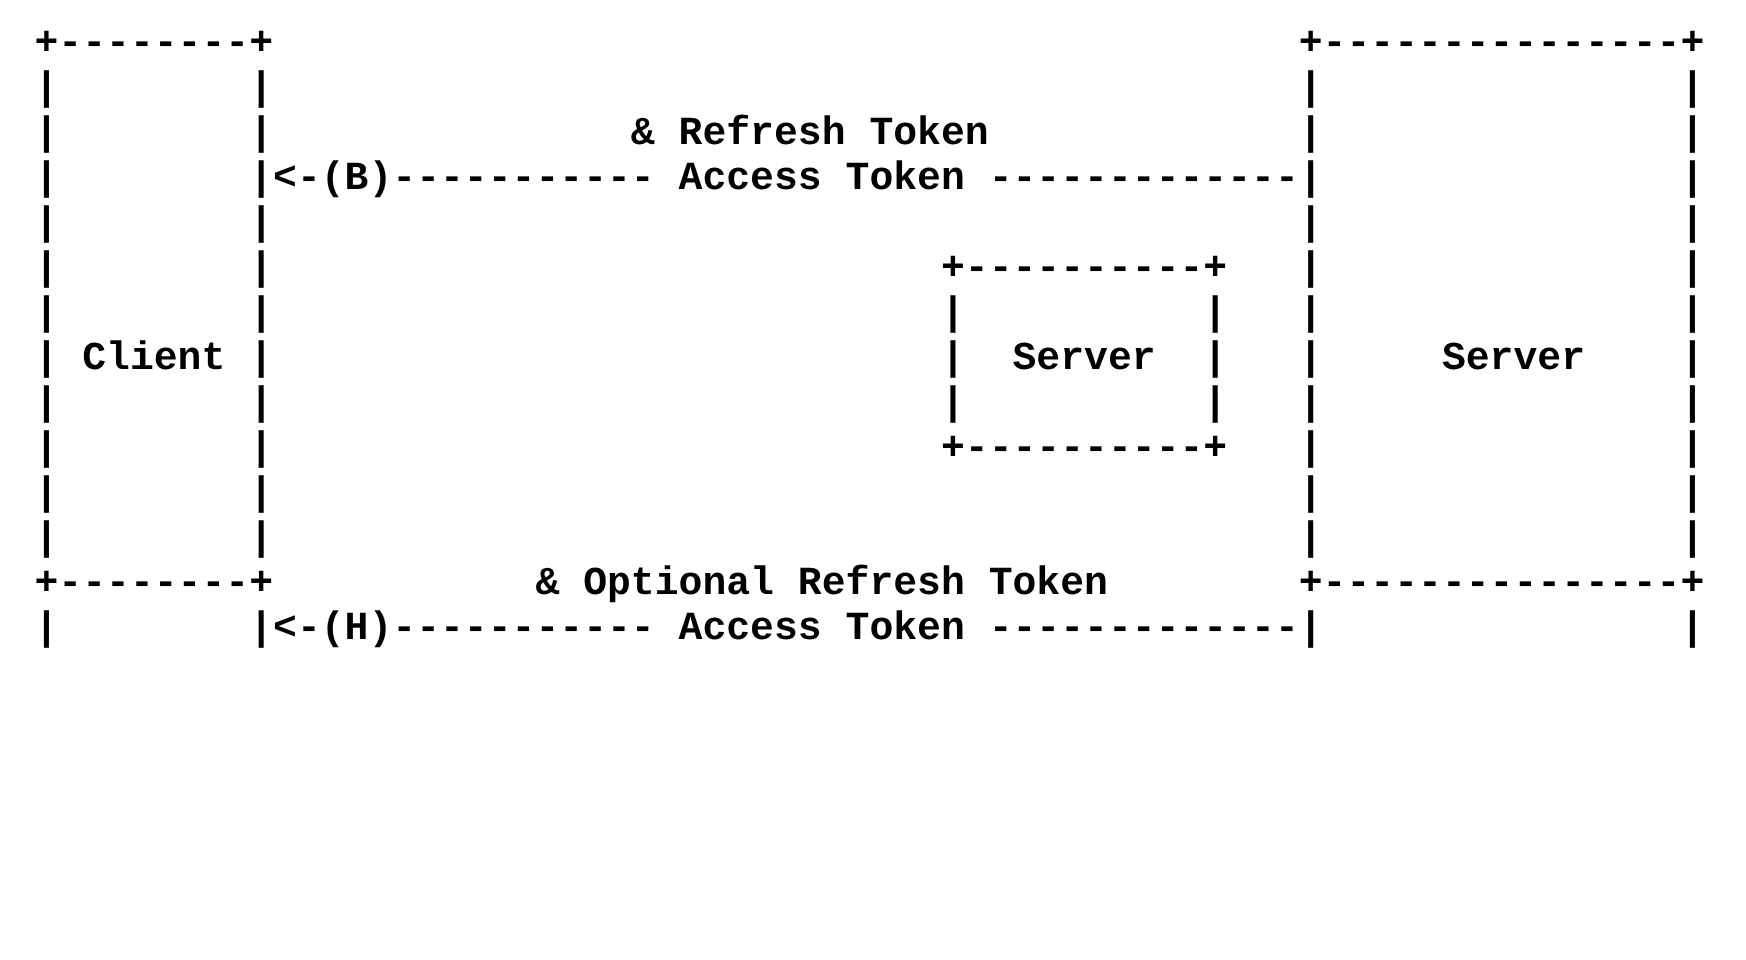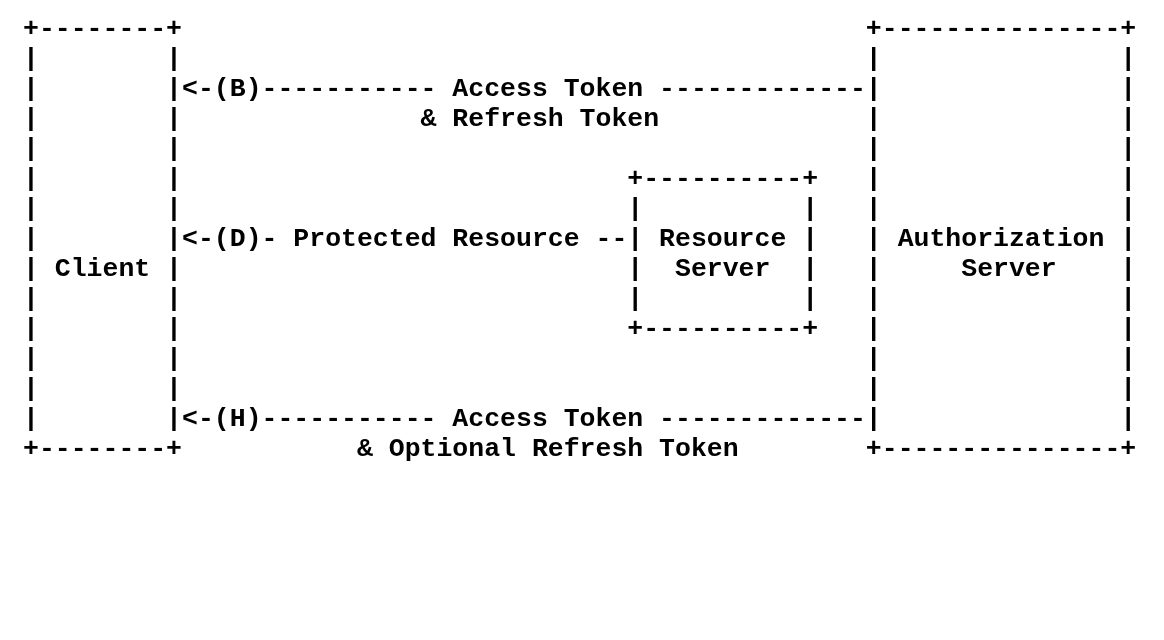--- a/index.html
+++ b/index.html
@@ -32,27 +32,26 @@
     height: 30px;
   }
 </style>
 </head>
 <body>
 
 <div class="screen">
   <div class="ascii-diagram">
     <div class="ascii-line">+--------+                                           +---------------+</div>
     <div class="ascii-line">|        |                                           |               |</div>
+    <div class="ascii-line">|        |               &amp; Refresh Token             |               |</div>
     <div class="ascii-line">|        |&lt;-(B)----------- Access Token -------------|               |</div>
-    <div class="ascii-line">|        |               &amp; Refresh Token             |               |</div>
     <div class="ascii-line">|        |                                           |               |</div>
     <div class="ascii-line">|        |                            +----------+   |               |</div>
     <div class="ascii-line">|        |                            |          |   |               |</div>
-    <div class="ascii-line">|        |&lt;-(D)- Protected Resource --| Resource |   | Authorization |</div>
     <div class="ascii-line">| Client |                            |  Server  |   |     Server    |</div>
     <div class="ascii-line">|        |                            |          |   |               |</div>
     <div class="ascii-line">|        |                            +----------+   |               |</div>
     <div class="ascii-line">|        |                                           |               |</div>
     <div class="ascii-line">|        |                                           |               |</div>
+    <div class="ascii-line">+--------+           &amp; Optional Refresh Token        +---------------+</div>
     <div class="ascii-line">|        |&lt;-(H)----------- Access Token -------------|               |</div>
-    <div class="ascii-line">+--------+           &amp; Optional Refresh Token        +---------------+</div>
   </div>
 </div>
 
 </body></html>

